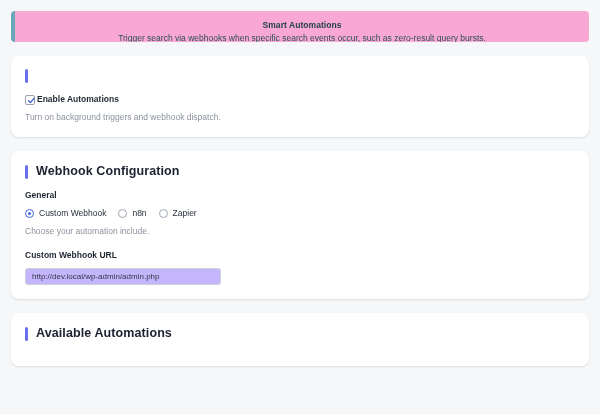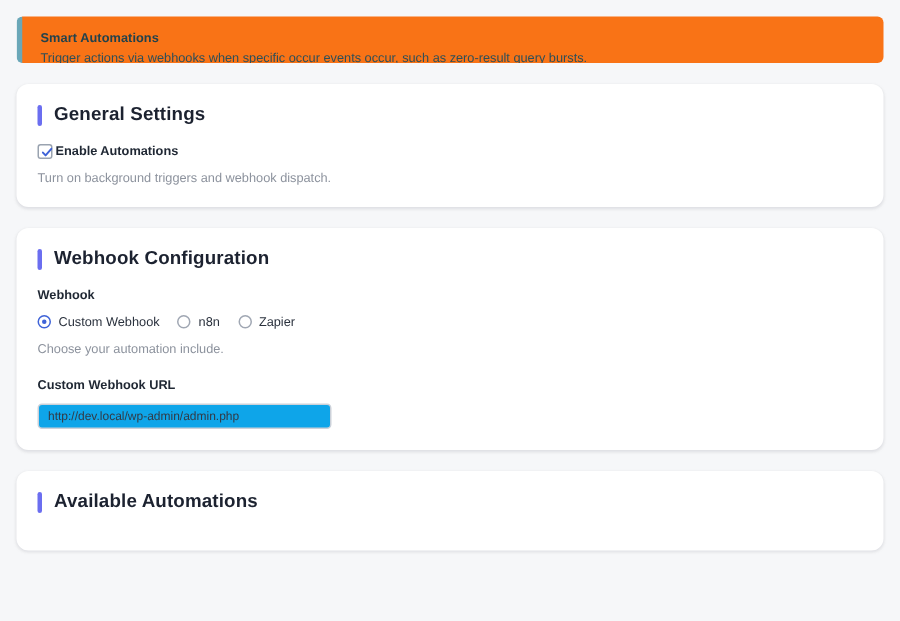--- a/index.html
+++ b/index.html
@@ -18,27 +18,28 @@
   .page {
     position: relative;
     width: 600px;
     height: 414px;
     box-sizing: border-box;
     padding: 11px 11px 0 11px;
   }
 
   
   .banner {
-    background: #f97316;
+    background: #f9a8d4;
     border-left: 4px solid #6aa7b8;
     border-radius: 4px;
     padding: 8px 12px 7px 12px;
     box-sizing: border-box;
     height: 31px;
     overflow: hidden;
+    text-align: center;
   }
   .banner-title {
     font-size: 8.5px;
     font-weight: bold;
     color: #22424c;
     line-height: 12px;
     letter-spacing: 0.05px;
   }
   .banner-desc {
     font-size: 8.5px;
@@ -157,64 +158,63 @@
   }
 
   
   .field-block { margin-top: 13px; }
   .text-input {
     width: 196px;
     height: 17px;
     box-sizing: border-box;
     border: 1px solid #ccd1d9;
     border-radius: 3px;
-    background: #0ea5e9;
+    background: #c4b5fd;
     font-family: "Liberation Sans", sans-serif;
     font-size: 8px;
     color: #333a45;
     padding: 0 6px;
     line-height: 15px;
     display: block;
     outline: none;
   }
 </style>
 </head>
 <body>
 
 <div class="page">
 
   <div class="banner">
     <div class="banner-title">Smart Automations</div>
-    <div class="banner-desc">Trigger actions via webhooks when specific occur events occur, such as zero-result query bursts.</div>
+    <div class="banner-desc">Trigger search via webhooks when specific search events occur, such as zero-result query bursts.</div>
   </div>
 
   <div class="card">
     <div class="section-head">
       <span class="accent-bar"></span>
-      <span class="section-title">General Settings</span>
     </div>
 
     <div class="check-row">
       <span class="cb">
         <svg width="9" height="9" viewBox="0 0 9 9">
           <path d="M1.6 4.7 L3.4 6.6 L7.2 2.2" fill="none" stroke="#3f63d8" stroke-width="1.3" stroke-linecap="round" stroke-linejoin="round"></path>
         </svg>
       </span>
       <span class="check-label">Enable Automations</span>
     </div>
     <div class="help-text">Turn on background triggers and webhook dispatch.</div>
   </div>
 
   <div class="card">
     <div class="section-head">
       <span class="accent-bar"></span>
       <span class="section-title">Webhook Configuration</span>
     </div>
 
-    <div class="field-label">Webhook</div>
+    <div class="field-label">General</div>
     <div class="radio-row">
       <label class="radio-opt">
         <span class="rb on"></span>
         <span class="radio-text">Custom Webhook</span>
       </label>
       <label class="radio-opt">
         <span class="rb"></span>
         <span class="radio-text">n8n</span>
       </label>
       <label class="radio-opt">

